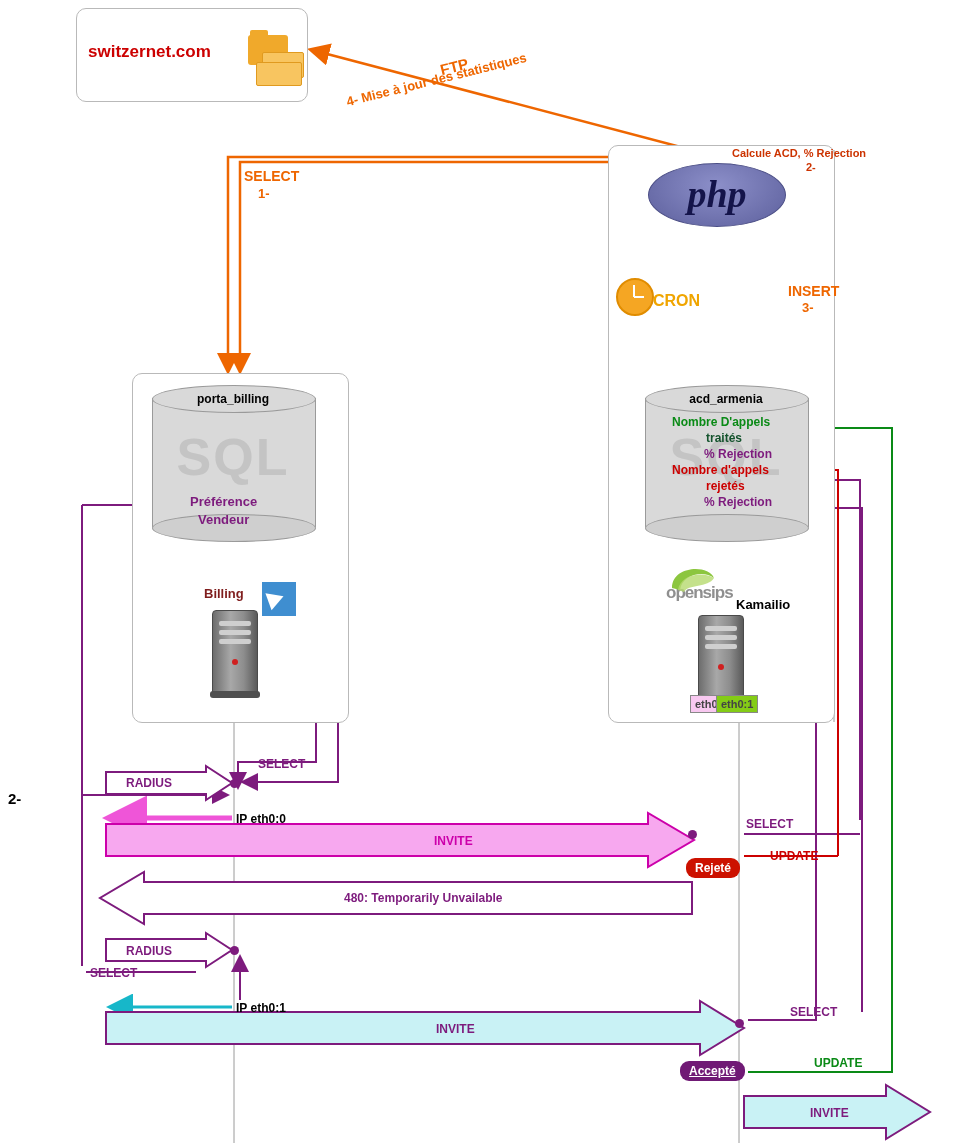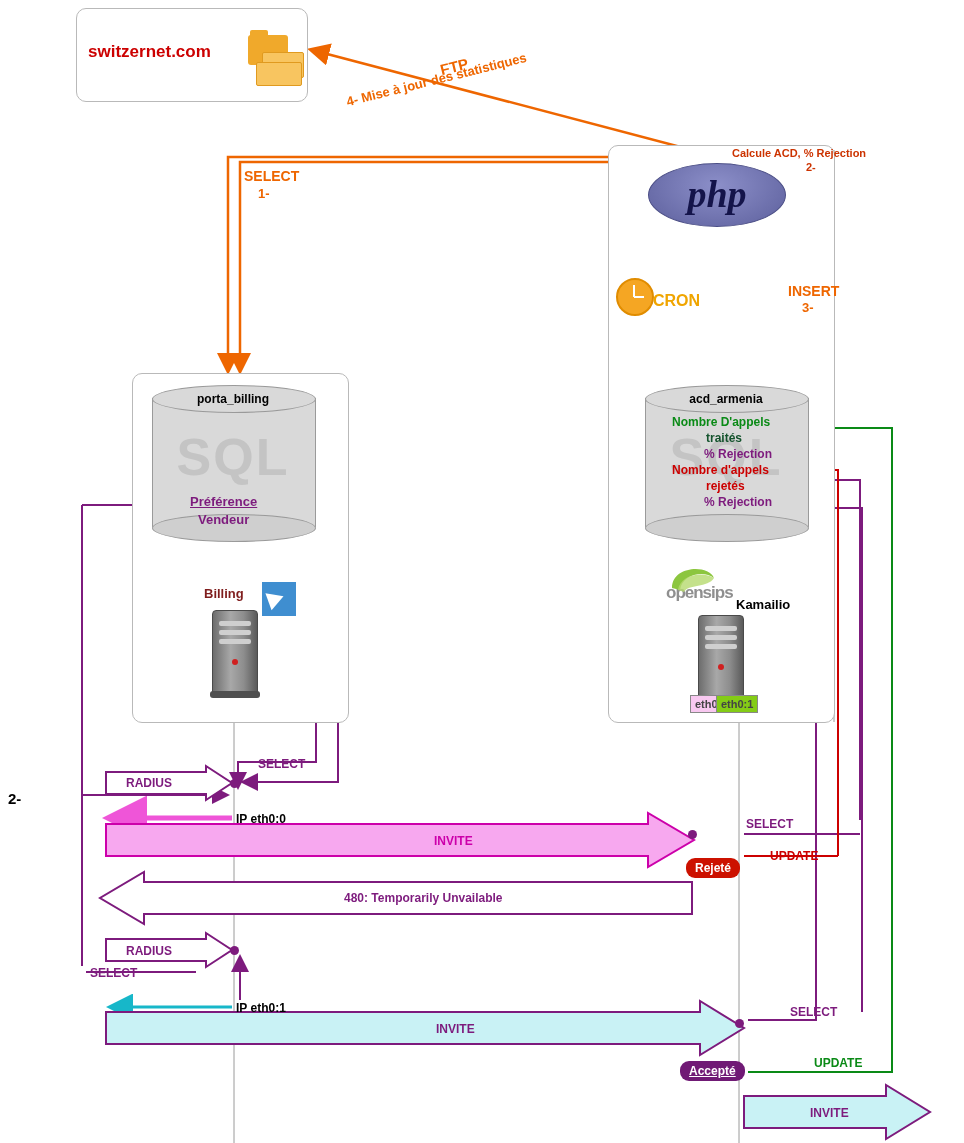--- a/index.html
+++ b/index.html
@@ -185,21 +185,21 @@
   <div id="cron-clock"></div>
   <div class="lbl" id="cron-label">CRON</div>
 
   <div class="cyl" style="left:152px;top:385px;width:162px;height:155px;">
     <div class="mid" style="height:129px;"></div>
     <div class="top"></div>
     <div class="bot" style="top:129px;"></div>
     <div class="sqltxt" style="top:42px;">SQL</div>
     <div class="title" style="top:7px;">porta_billing</div>
   </div>
-  <div class="lbl purple" style="left:190px;top:494px;font-size:13px;text-decoration:underline;">Préférence</div>
+  <div class="lbl purple" style="left:190px;top:494px;font-size:13px;">Préférence</div>
   <div class="lbl purple" style="left:198px;top:512px;font-size:13px;">Vendeur</div>
 
   <div class="cyl" style="left:645px;top:385px;width:162px;height:155px;">
     <div class="mid" style="height:129px;"></div>
     <div class="top"></div>
     <div class="bot" style="top:129px;"></div>
     <div class="sqltxt" style="top:42px;">SQL</div>
     <div class="title" style="top:7px;">acd_armenia</div>
   </div>
 

